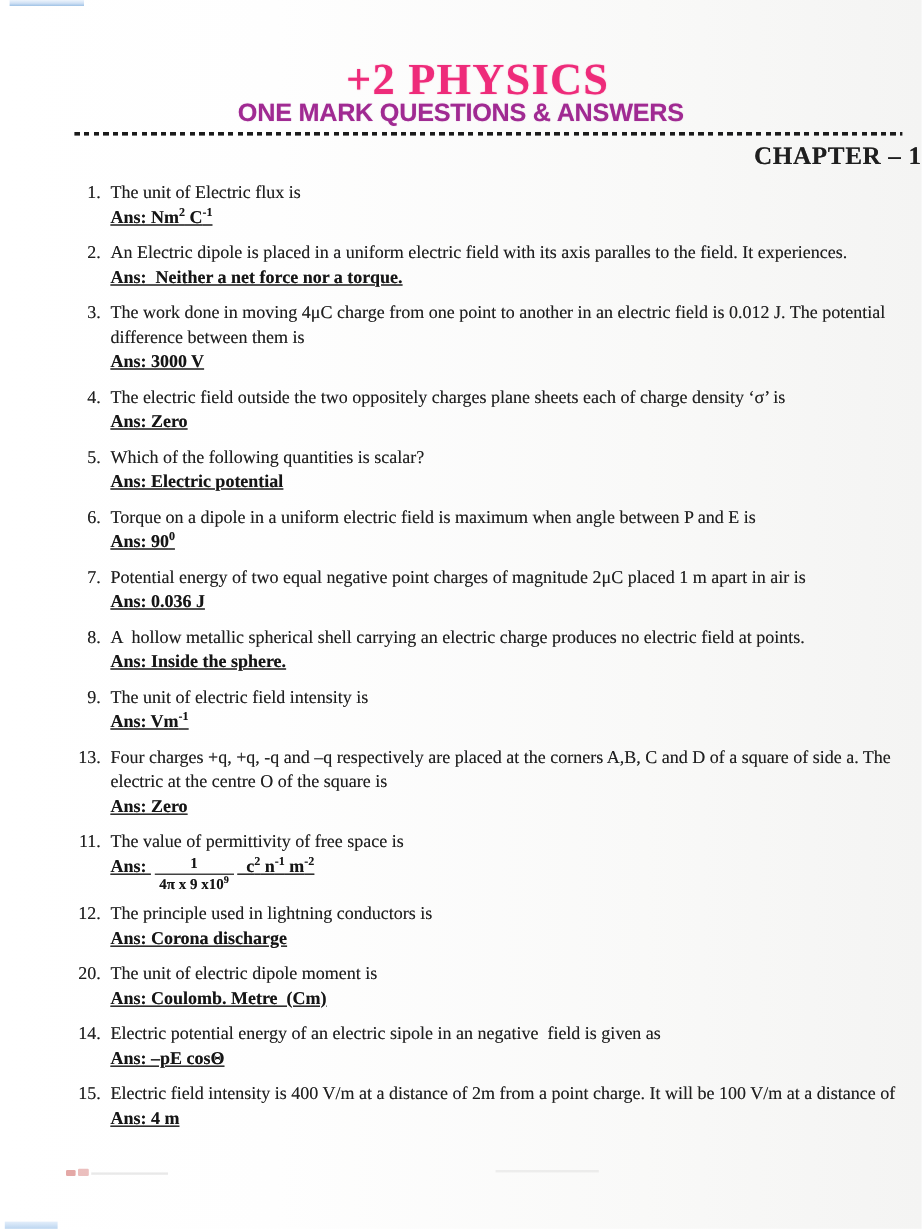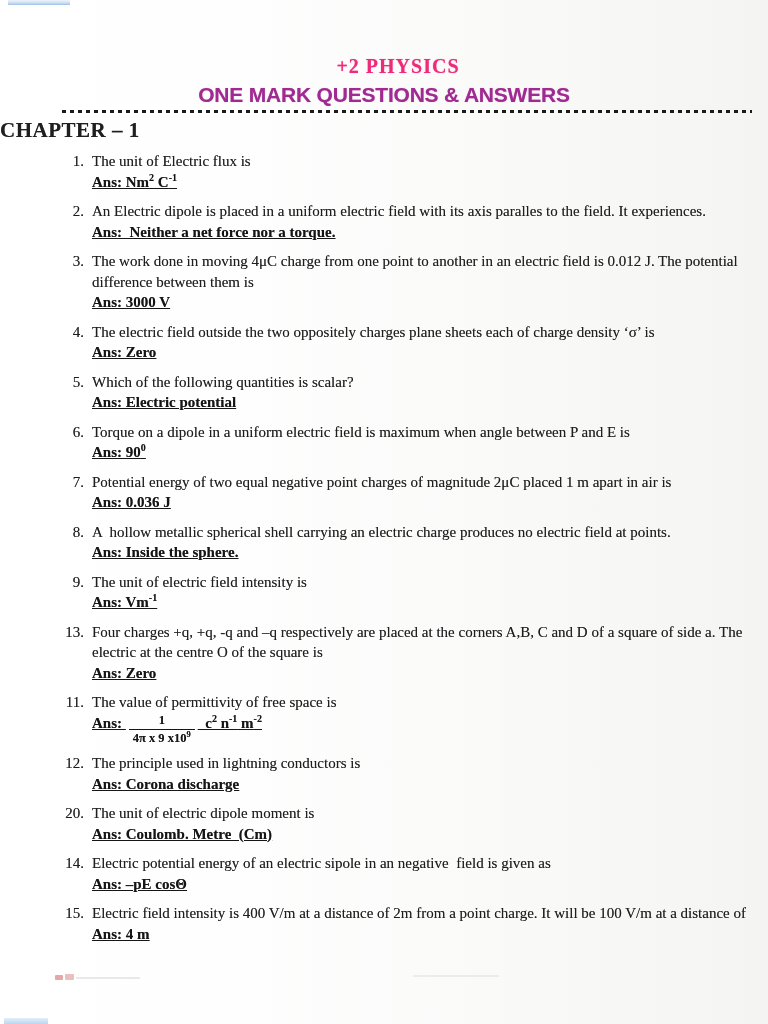--- a/index.html
+++ b/index.html
@@ -26,37 +26,37 @@
     background: linear-gradient(180deg, #e3eefb 0%, #bcd6f0 100%);
   }
   .artifact-red-a { left: 55px; top: 975px; width: 8px; height: 5px; background: rgba(206,96,92,.55); border-radius: 1px; }
   .artifact-red-b { left: 65px; top: 974px; width: 9px; height: 6px; background: rgba(206,96,92,.4); border-radius: 1px; }
   .artifact-smudge-a { left: 76px; top: 977px; width: 64px; height: 2px; background: rgba(120,120,120,.16); }
   .artifact-smudge-b { left: 413px; top: 975px; width: 86px; height: 2px; background: rgba(120,120,120,.10); }
 
   
   .header { text-align: center; padding-top: 50px; }
   .doc-title {
-    font-size: 20px; font-weight: 700; letter-spacing: 1px;
+    font-size: 37px; font-weight: 700; letter-spacing: 1px;
     line-height: 33px;
     text-shadow: 0 0 1px rgba(238,43,122,.55);
     padding-left: 28px;
   }
   .doc-subtitle {
     font-family: "Liberation Sans", "DejaVu Sans", sans-serif;
     font-size: 21px; font-weight: 700; letter-spacing: -0.2px;
     line-height: 20px; margin-top: 2px;
     text-shadow: 0 0 0.8px rgba(160,42,146,.5);
   }
   .dashes {
     margin: 5px 0 0 62px; width: 690px; height: 3px;
     background: repeating-linear-gradient(90deg, #1b1b1b 0 4.5px, transparent 4.5px 8px);
   }
   .chapter-heading {
-    text-align: left; font-size: 21px; font-weight: 700;
+    text-align: right; font-size: 21px; font-weight: 700;
     letter-spacing: .5px; margin-top: 4px; line-height: 26px;
     text-shadow: 0 0 .5px rgba(40,40,40,.65);
   }
 
   
   .q-list {
     margin-top: 8px;
     padding-left: 92px; padding-right: 20px;
     font-size: 15px; line-height: 20.5px;
     text-shadow: 0 0 .5px rgba(55,55,55,.6);

